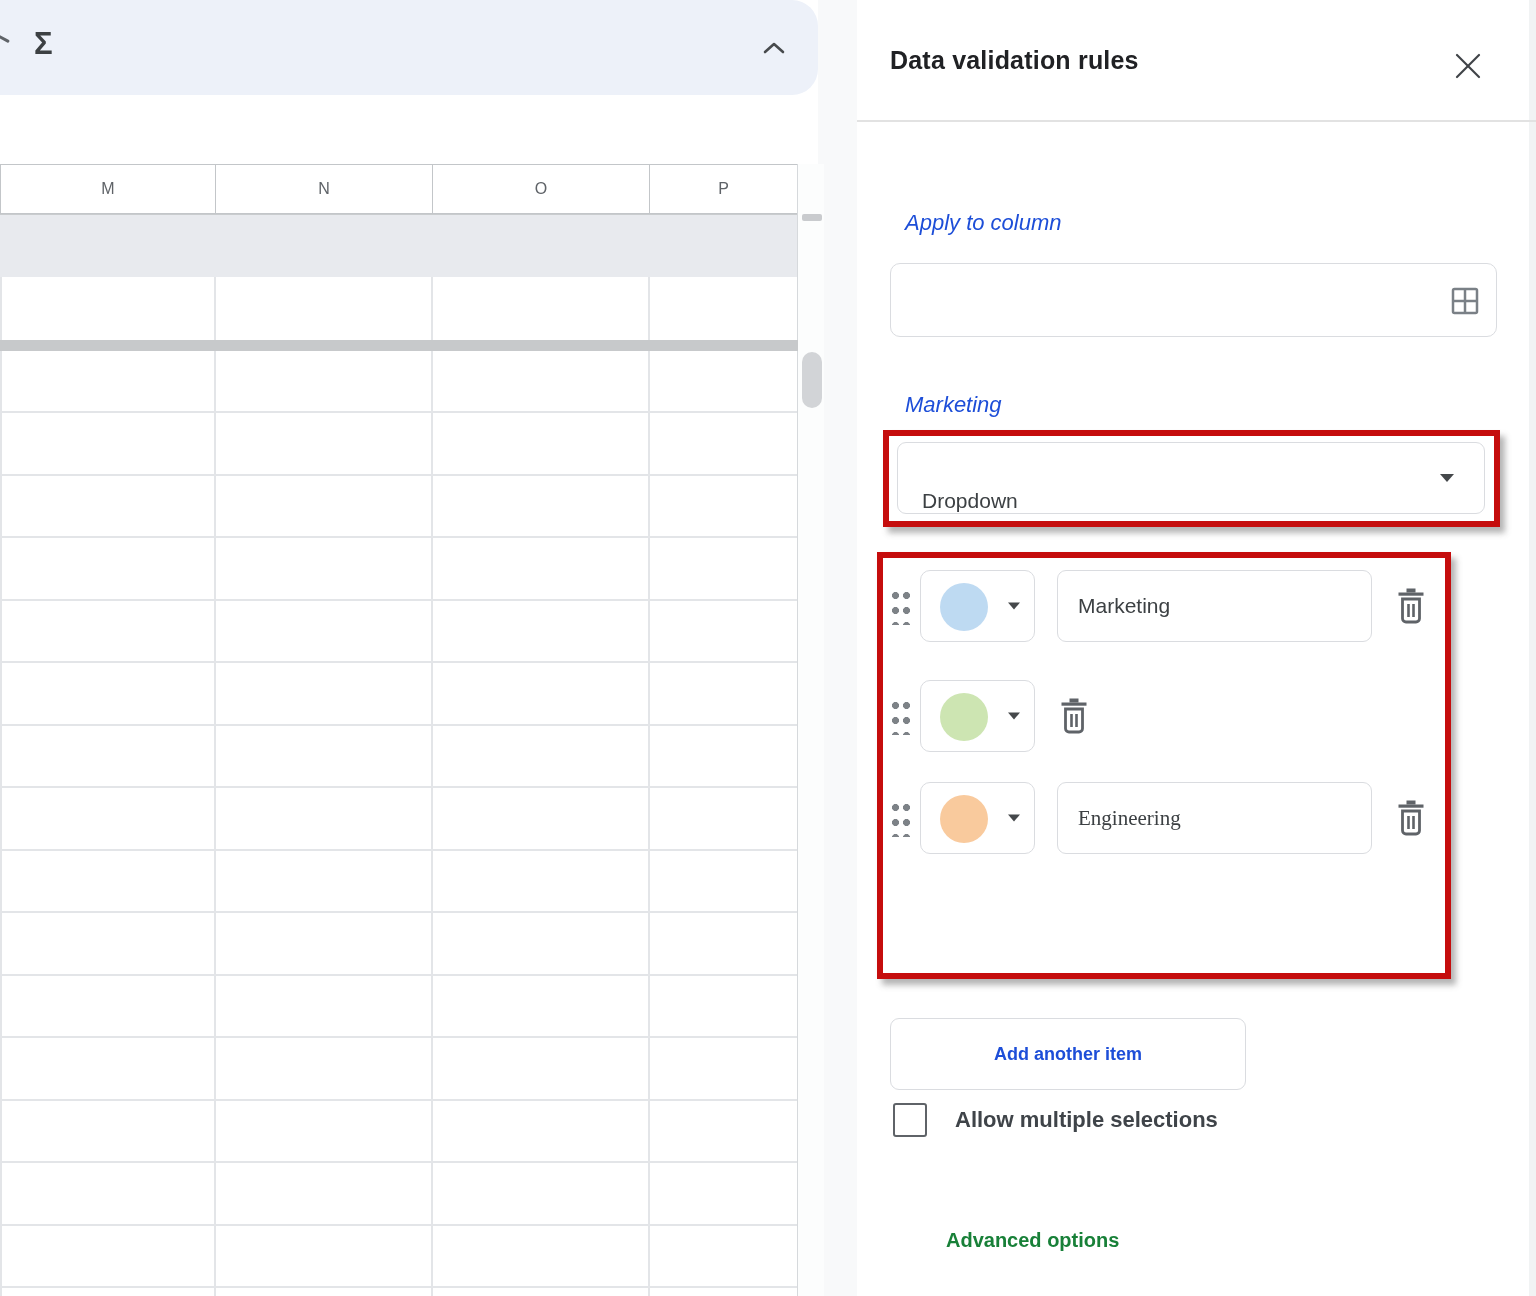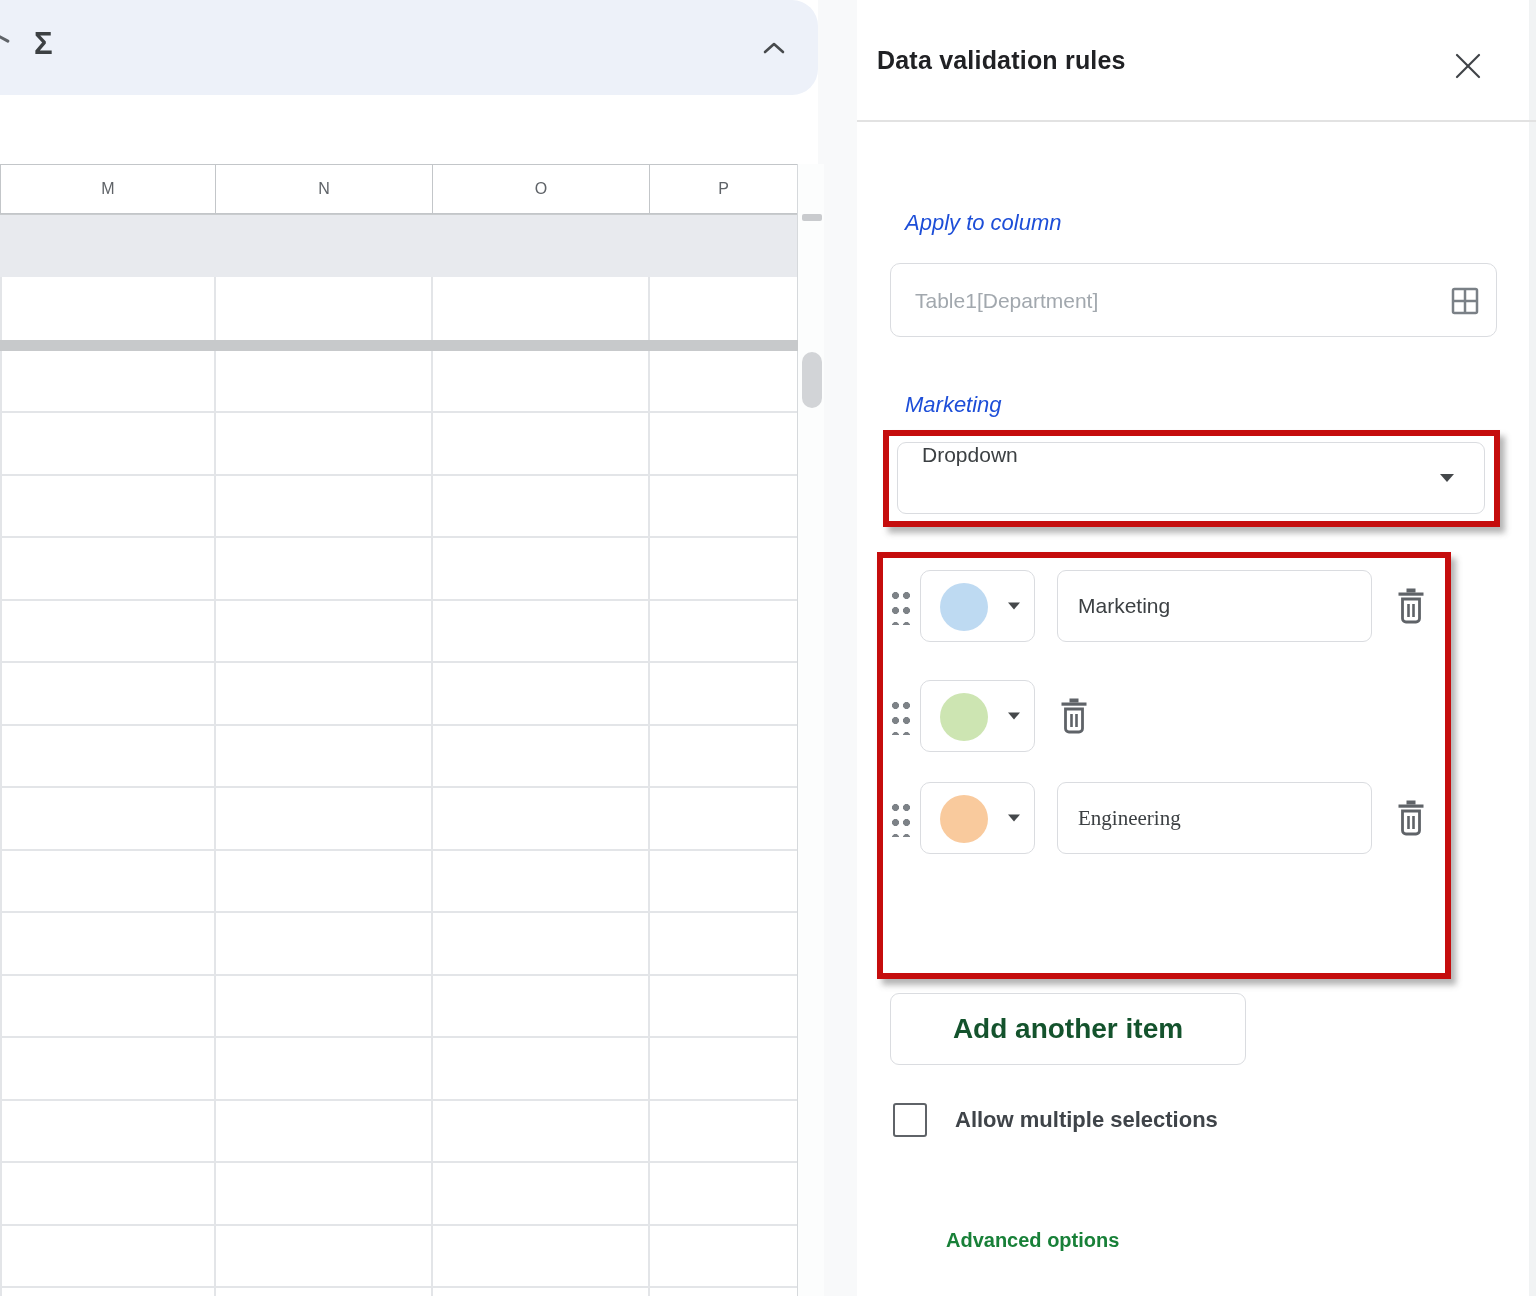--- a/index.html
+++ b/index.html
@@ -30,42 +30,42 @@
     background:repeating-linear-gradient(180deg, #ffffff 0px, #ffffff 60.5px, #e3e5e8 60.5px, #e3e5e8 62.5px);
   }
   .vline{position:absolute;top:113px;width:2px;height:1019px;background:#e3e5e8;z-index:2;}
   #grid-right-line{position:absolute;left:797px;top:0;width:1px;height:1132px;background:#d6d9dc;}
   #vscroll{position:absolute;left:798px;top:164px;width:26px;height:1132px;background:#fcfdfd;}
   #vscroll-thumb{position:absolute;left:4px;top:188px;width:20px;height:56px;background:#d2d4d7;border-radius:10px;}
   #vscroll-notch{position:absolute;left:4px;top:50px;width:20px;height:7px;background:#c9cbce;border-radius:2px;}
   
   #panel{position:absolute;left:857px;top:0;width:679px;height:1296px;background:#fff;border-radius:18px 0 0 0;}
   #panel-scroll-strip{position:absolute;right:0;top:0;width:7px;height:1296px;background:#f1f3f4;}
-  #panel-title{position:absolute;left:20px;top:46px;font-size:25px;font-weight:600;color:#202124;letter-spacing:.2px;}
+  #panel-title{position:absolute;left:33px;top:46px;font-size:25px;font-weight:600;color:#202124;letter-spacing:.2px;}
   #close-btn{position:absolute;left:596px;top:51px;width:30px;height:30px;cursor:pointer;}
   #panel-divider{position:absolute;left:0;top:120px;width:679px;height:1.5px;background:#e2e2e2;}
   .panel-label{position:absolute;left:48px;font-size:22px;font-weight:500;color:#1d4ed8;font-style:italic;}
   #apply-label{top:210px;}
   #apply-box{
     position:absolute;left:33px;top:263px;width:607px;height:74px;box-sizing:border-box;
     border:1.5px solid #dadce0;border-radius:10px;background:#fff;
   }
   #apply-input{
     position:absolute;left:22px;top:0;width:500px;height:100%;border:none;outline:none;
     font-family:inherit;font-size:21px;color:#3c4043;background:transparent;
   }
   #apply-input::placeholder{color:#a2a8ae;opacity:1;}
   #apply-grid-icon{position:absolute;right:16px;top:22px;width:30px;height:30px;}
   #criteria-label{top:392px;}
   
   .red-box{position:absolute;border:6px solid #c50d0d;box-sizing:border-box;box-shadow:5px 6px 6px rgba(90,90,90,.45);background:transparent;}
   #red-box-criteria{left:26px;top:430px;width:617px;height:97px;}
   #criteria-select{
     position:absolute;left:8px;top:6px;right:9px;bottom:7px;background:#fff;
-    border:1.5px solid #dadce0;border-radius:9px;display:flex;align-items:flex-start;cursor:pointer;
+    border:1.5px solid #dadce0;border-radius:9px;display:flex;align-items:flex-end;cursor:pointer;
   }
   #criteria-select .select-text{margin-left:24px;font-size:21px;color:#3c4043;}
   .caret-down{width:0;height:0;border-left:7px solid transparent;border-right:7px solid transparent;border-top:8px solid #45484b;}
   #criteria-select .caret-down{position:absolute;right:30px;top:50%;transform:translateY(-50%);}
   #red-box-items{left:20px;top:552px;width:574px;height:427px;}
   .item-row{position:absolute;left:7px;height:72px;display:flex;align-items:center;}
   .drag-handle{
     width:20px;height:38px;margin-right:10px;cursor:grab;
     background-image:radial-gradient(circle, #7d8287 3.2px, transparent 3.8px);
     background-size:11px 15px;background-position:0 1px;
@@ -76,24 +76,24 @@
   }
   .color-chip.pressed{background:#f0f1f3;border-color:#d5d8db;}
   .chip-circle{position:absolute;left:19px;top:12px;width:48px;height:48px;border-radius:50%;}
   .color-chip .caret-down{position:absolute;right:14px;top:50%;transform:translateY(-50%);border-left-width:6.5px;border-right-width:6.5px;border-top-width:7.5px;}
   .item-input{
     width:315px;height:72px;box-sizing:border-box;margin-left:22px;border:1.5px solid #dadce0;
     border-radius:9px;font-family:inherit;font-size:21px;color:#3c4043;padding-left:20px;background:#fff;flex:0 0 auto;
   }
   .trash-btn{margin-left:24px;width:30px;height:38px;cursor:pointer;flex:0 0 auto;}
   #add-item-btn{
-    position:absolute;left:33px;top:993px;width:356px;height:72px;box-sizing:border-box;
+    position:absolute;left:33px;top:1018px;width:356px;height:72px;box-sizing:border-box;
     background:#fff;border:1.5px solid #dadce0;border-radius:9px;
     display:flex;align-items:center;justify-content:center;cursor:pointer;
-    font-size:28px;font-weight:600;color:#14532d;font-family:inherit;
+    font-size:18px;font-weight:600;color:#1d4ed8;font-family:inherit;
   }
   #multi-row{position:absolute;left:36px;top:1103px;display:flex;align-items:center;}
   #multi-checkbox{
     width:34px;height:34px;box-sizing:border-box;border:2.5px solid #5f6368;border-radius:3px;background:#fff;cursor:pointer;
   }
   #multi-label{margin-left:28px;font-size:22px;color:#3f4449;font-weight:bold;}
   #advanced-link{position:absolute;left:89px;top:1229px;font-size:20px;font-weight:600;color:#188038;cursor:pointer;}
   svg{display:block;}
 </style>
 </head>
@@ -148,21 +148,20 @@
           <line x1="26" y1="4" x2="4" y2="26"></line>
         </g>
       </svg>
     </div>
 
     <div id="panel-divider"></div>
 
     <div id="apply-label" class="panel-label">Apply to column</div>
 
     <div id="apply-box">
-      <input id="apply-input" type="text" placeholder="Table1[Department]" style="">
       <div id="apply-grid-icon">
         <svg width="30" height="30" viewBox="0 0 30 30">
           <g stroke="#7a8086" stroke-width="2.5" fill="none">
             <rect x="3" y="3" width="24" height="24" rx="1.5"></rect>
             <line x1="15" y1="3" x2="15" y2="27"></line>
             <line x1="3" y1="15" x2="27" y2="15"></line>
           </g>
         </svg>
       </div>
     </div>

